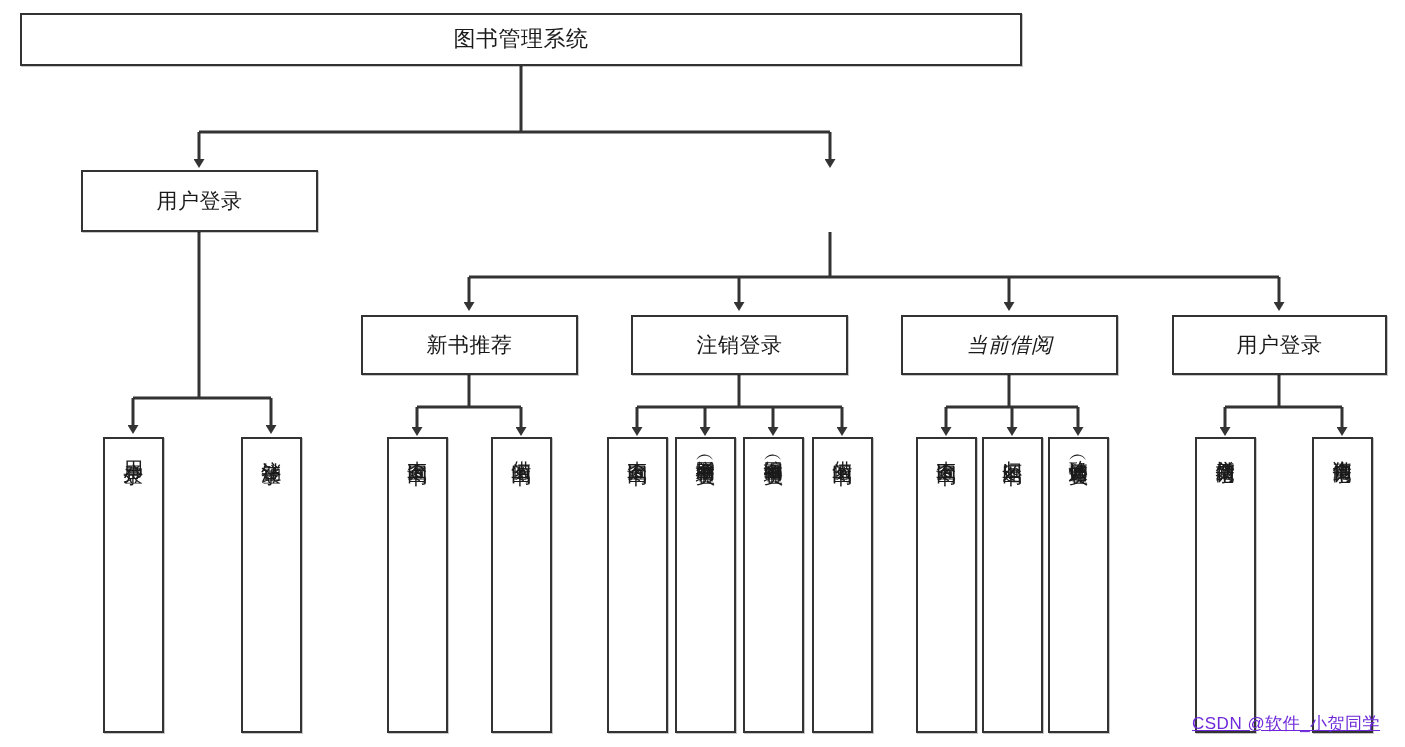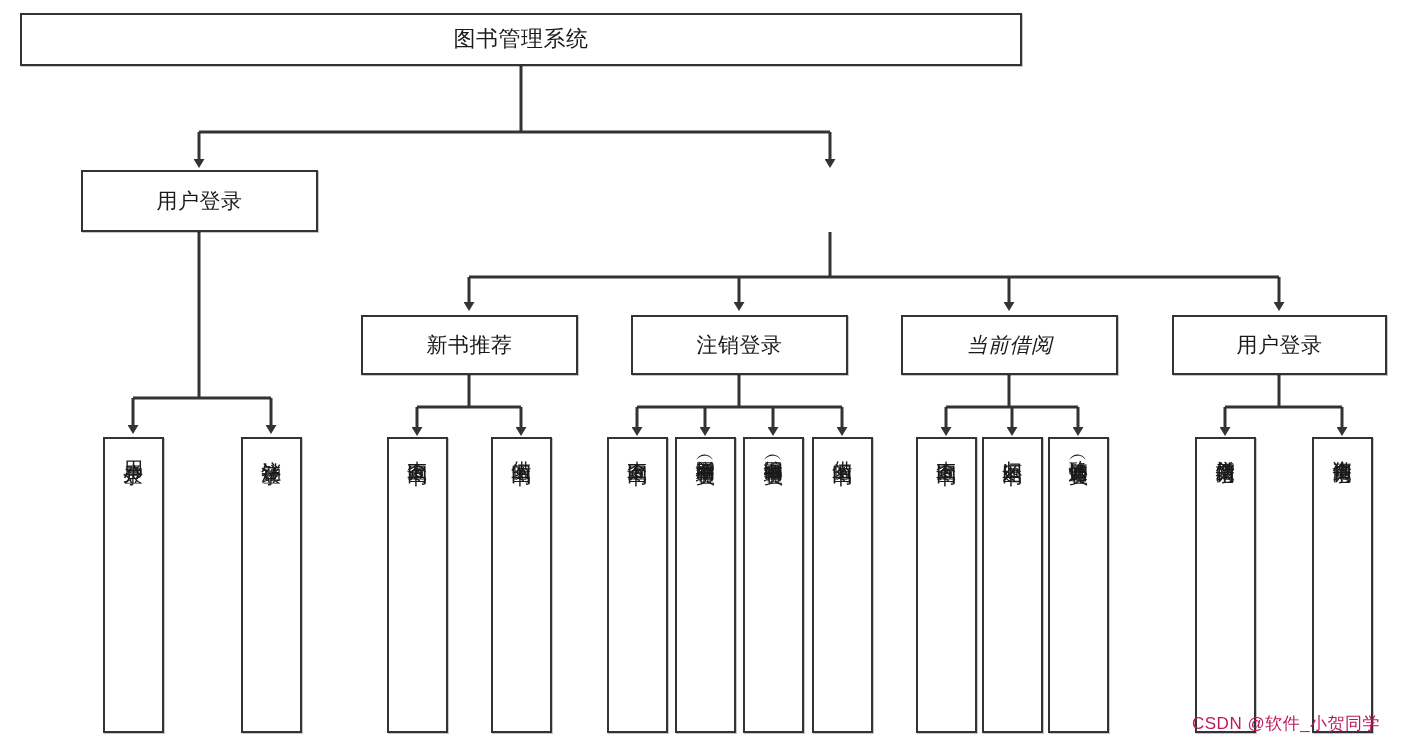--- a/index.html
+++ b/index.html
@@ -60,24 +60,25 @@
     line-height: 1.12;
     letter-spacing: 2px;
     margin: 0 auto;
   }
   .node.vert.tall .label {
     font-size: 19px;
     letter-spacing: 1px;
   }
   .watermark {
     position: absolute;
-    color: #be185d;
+    color: #6d28d9;
     font-size: 17px;
     white-space: nowrap;
     letter-spacing: 0.5px;
+    text-decoration: underline;
   }
 </style>
 </head>
 <body>
 
 <div id="canvas">
 
   <svg class="wires" viewBox="0 0 1405 747">
     <defs>
       <marker id="arrow" markerWidth="9" markerHeight="11" refX="1" refY="5.5" orient="auto" markerUnits="userSpaceOnUse">

